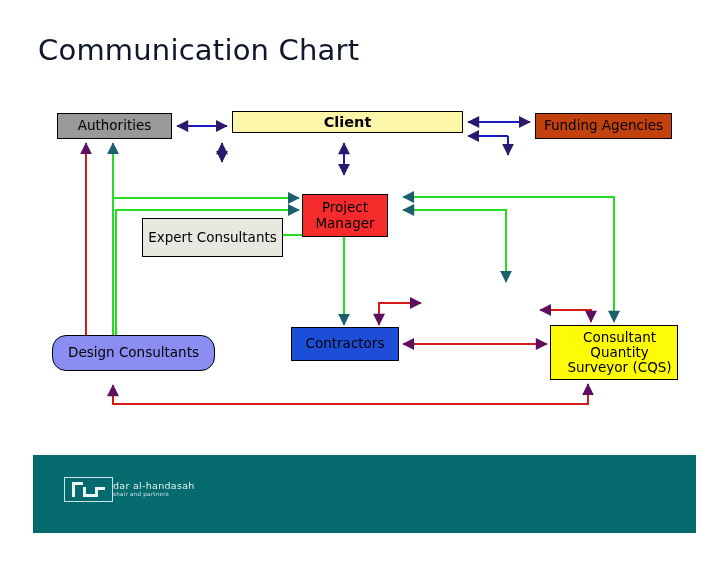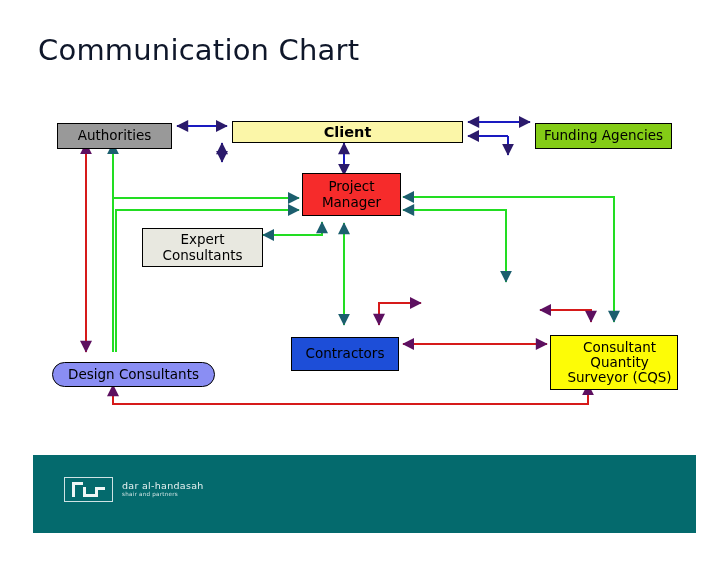--- a/index.html
+++ b/index.html
@@ -21,41 +21,40 @@
   #diagram{position:absolute;left:0;top:0;width:728px;height:450px;}
   #wires{position:absolute;left:0;top:0;width:728px;height:450px;}
 
   .node{
     position:absolute;box-sizing:border-box;
     border:1px solid #000000;
     display:flex;align-items:center;justify-content:center;
     text-align:center;line-height:1.12;
     font-size:13.5px;color:#000000;
     z-index:5;
-    margin-top:10px;
   }
   .node.bold{font-weight:bold;font-size:14.5px;}
 
   
   #footer-bar{
     position:absolute;left:33px;top:455px;width:663px;height:78px;
     background:#046a6d;
   }
   #logo{position:absolute;left:31px;top:22px;display:flex;align-items:center;}
   #logo-mark{
     position:relative;width:49px;height:25px;
     border:1px solid #cfe3e4;box-sizing:border-box;
   }
   #logo-mark .g1{position:absolute;left:7px;top:4px;width:3px;height:15px;background:#eef6f6;}
   #logo-mark .g2{position:absolute;left:7px;top:4px;width:11px;height:3px;background:#eef6f6;}
   #logo-mark .g3{position:absolute;left:18px;top:9px;width:3px;height:10px;background:#eef6f6;}
   #logo-mark .g4{position:absolute;left:21px;top:16px;width:9px;height:3px;background:#eef6f6;}
   #logo-mark .g5{position:absolute;left:30px;top:9px;width:3px;height:10px;background:#eef6f6;}
   #logo-mark .g6{position:absolute;left:33px;top:9px;width:7px;height:3px;background:#eef6f6;}
-  #logo-text{margin-left:9px;color:#e8f2f2;}
+  #logo-text{color:#e8f2f2;}
   #logo-text .l1{font-size:9.5px;letter-spacing:0.3px;line-height:1.05;}
   #logo-text .l2{font-size:5.6px;letter-spacing:0.25px;line-height:1.2;opacity:.9;}
 </style>
 </head>
 <body>
 
 <div id="slide">
 
   <div id="title">Communication Chart</div>
 
@@ -124,44 +123,44 @@
     </svg>
 
     <div class="node" style="left:57px;top:113px;width:115px;height:26px;background:#999999;">
       <span>Authorities</span>
     </div>
 
     <div class="node bold" style="left:232px;top:111px;width:231px;height:22px;background:#fbf6a8;">
       <span>Client</span>
     </div>
 
-    <div class="node" style="left:535px;top:113px;width:137px;height:26px;background:#84cc16;">
+    <div class="node" style="left:535px;top:113px;width:137px;height:26px;background:#c2410c;">
       <span>Funding Agencies</span>
     </div>
 
 
 
-    <div class="node" style="left:302px;top:163px;width:99px;height:43px;background:#f62b2b;">
+    <div class="node" style="left:302px;top:194px;width:86px;height:43px;background:#f62b2b;">
       <span>Project Manager</span>
     </div>
 
-    <div class="node" style="left:142px;top:218px;width:121px;height:39px;background:#e8e8e0;">
+    <div class="node" style="left:142px;top:218px;width:141px;height:39px;background:#e8e8e0;">
       <span>Expert Consultants</span>
     </div>
 
 
     <div class="node" style="left:291px;top:327px;width:108px;height:34px;background:#1d4ed8;">
       <span>Contractors</span>
     </div>
 
     <div class="node" style="left:550px;top:325px;width:128px;height:55px;background:#fdfc06;padding-left:11px;">
       <span>Consultant Quantity Surveyor (CQS)</span>
     </div>
 
-    <div class="node" style="left:52px;top:352px;width:163px;height:25px;background:#8a8ef3;border-radius:14px;">
+    <div class="node" style="left:52px;top:335px;width:163px;height:36px;background:#8a8ef3;border-radius:14px;">
       <span>Design Consultants</span>
     </div>
 
   </div>
 
   <div id="footer-bar">
     <div id="logo">
       <div id="logo-mark">
         <span class="g1"></span>
           <span class="g2"></span>

